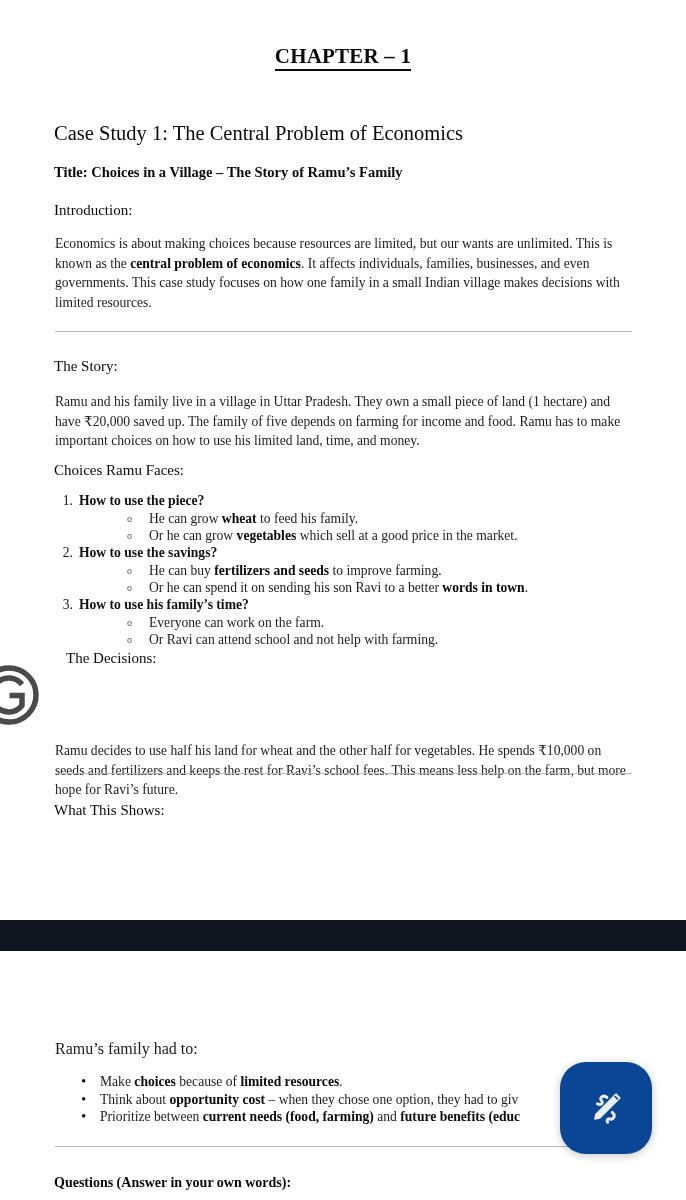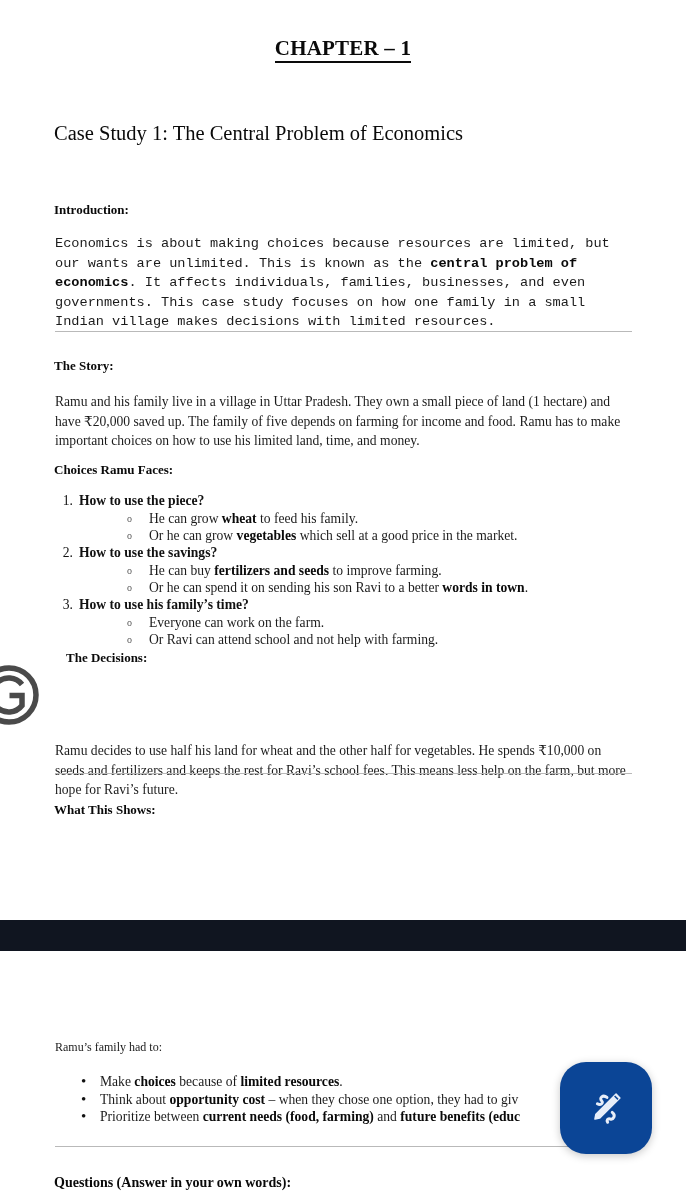--- a/index.html
+++ b/index.html
@@ -57,21 +57,21 @@
   
   .chapter-title,
   .subject-title {
     text-align: center;
     font-weight: bold;
     color: #0a0a0a;
   }
   .chapter-title {
     font-size: 21px;
     letter-spacing: 0.2px;
-    margin: 4px;
+    margin: 12px;
     padding-top: 32px;
   }
   .subject-title {
     font-size: 20px;
     margin: 0;
     padding-top: 21px;
   }
   .u-line {
     border-bottom: 2px solid #0a0a0a;
     padding-bottom: 1px;
@@ -91,34 +91,34 @@
     position: absolute;
     left: 54px;
     top: 164px;
     width: 600px;
     font-size: 14.5px;
     font-weight: bold;
     color: #0a0a0a;
   }
 
   .h-sec {
-    font-size: 13px;
-    font-weight: bold;
+    font-size: 15px;
+    font-weight: normal;
     color: #0a0a0a;
   }
 
   .body-p {
     font-size: 13.6px;
     line-height: 19.6px;
     color: #1b1b1b;
     text-align: left;
   }
 
   .intro-h   { position: absolute; left: 54px; top: 202px; }
-  .intro-p   { position: absolute; left: 55px; top: 234px; width: 578px; font-family: Liberation Mono, monospace; }
+  .intro-p   { position: absolute; left: 55px; top: 234px; width: 578px; }
 
   .rule {
     position: absolute;
     left: 55px;
     width: 577px;
     height: 0;
     border-top: 1.3px solid #b9b9b9;
   }
   .rule-1 { top: 331px; }
   .rule-2 { top: 773px; }
@@ -177,21 +177,21 @@
   .decisions-h { position: absolute; left: 54px; top: 650px; margin-left: 12px; }
   .decisions-p { position: absolute; left: 55px; top: 741px; width: 578px; }
 
   .shows-h { position: absolute; left: 54px; top: 802px; }
 
   
   .had-to {
     position: absolute;
     left: 55px;
     top: 89px;
-    font-size: 12px;
+    font-size: 16px;
     color: #1b1b1b;
   }
   .bullets {
     position: absolute;
     left: 55px;
     top: 122px;
     width: 660px;
     margin: 0;
     padding: 0;
     list-style: none;
@@ -268,20 +268,21 @@
 
   <div class="doc-a">
 
     <div class="chapter-title">
       <span class="u-line">CHAPTER – 1</span>
     </div>
 
 
     <div class="case-title">Case Study 1: The Central Problem of Economics</div>
 
+    <div class="sub-title">Title: Choices in a Village – The Story of Ramu’s Family</div>
 
     <div class="h-sec intro-h">Introduction:</div>
 
     <div class="body-p intro-p"><span>Economics is about making choices because resources are limited, but our wants are unlimited. This is known as the </span><strong>central problem of economics</strong><span>. It affects individuals, families, businesses, and even governments. This case study focuses on how one family in a small Indian village makes decisions with limited resources.</span></div>
 
     <div class="rule rule-1"></div>
 
     <div class="h-sec story-h">The Story:</div>
 
     <div class="body-p story-p">Ramu and his family live in a village in Uttar Pradesh. They own a small piece of land (1 hectare) and have ₹20,000 saved up. The family of five depends on farming for income and food. Ramu has to make important choices on how to use his limited land, time, and money.</div>

